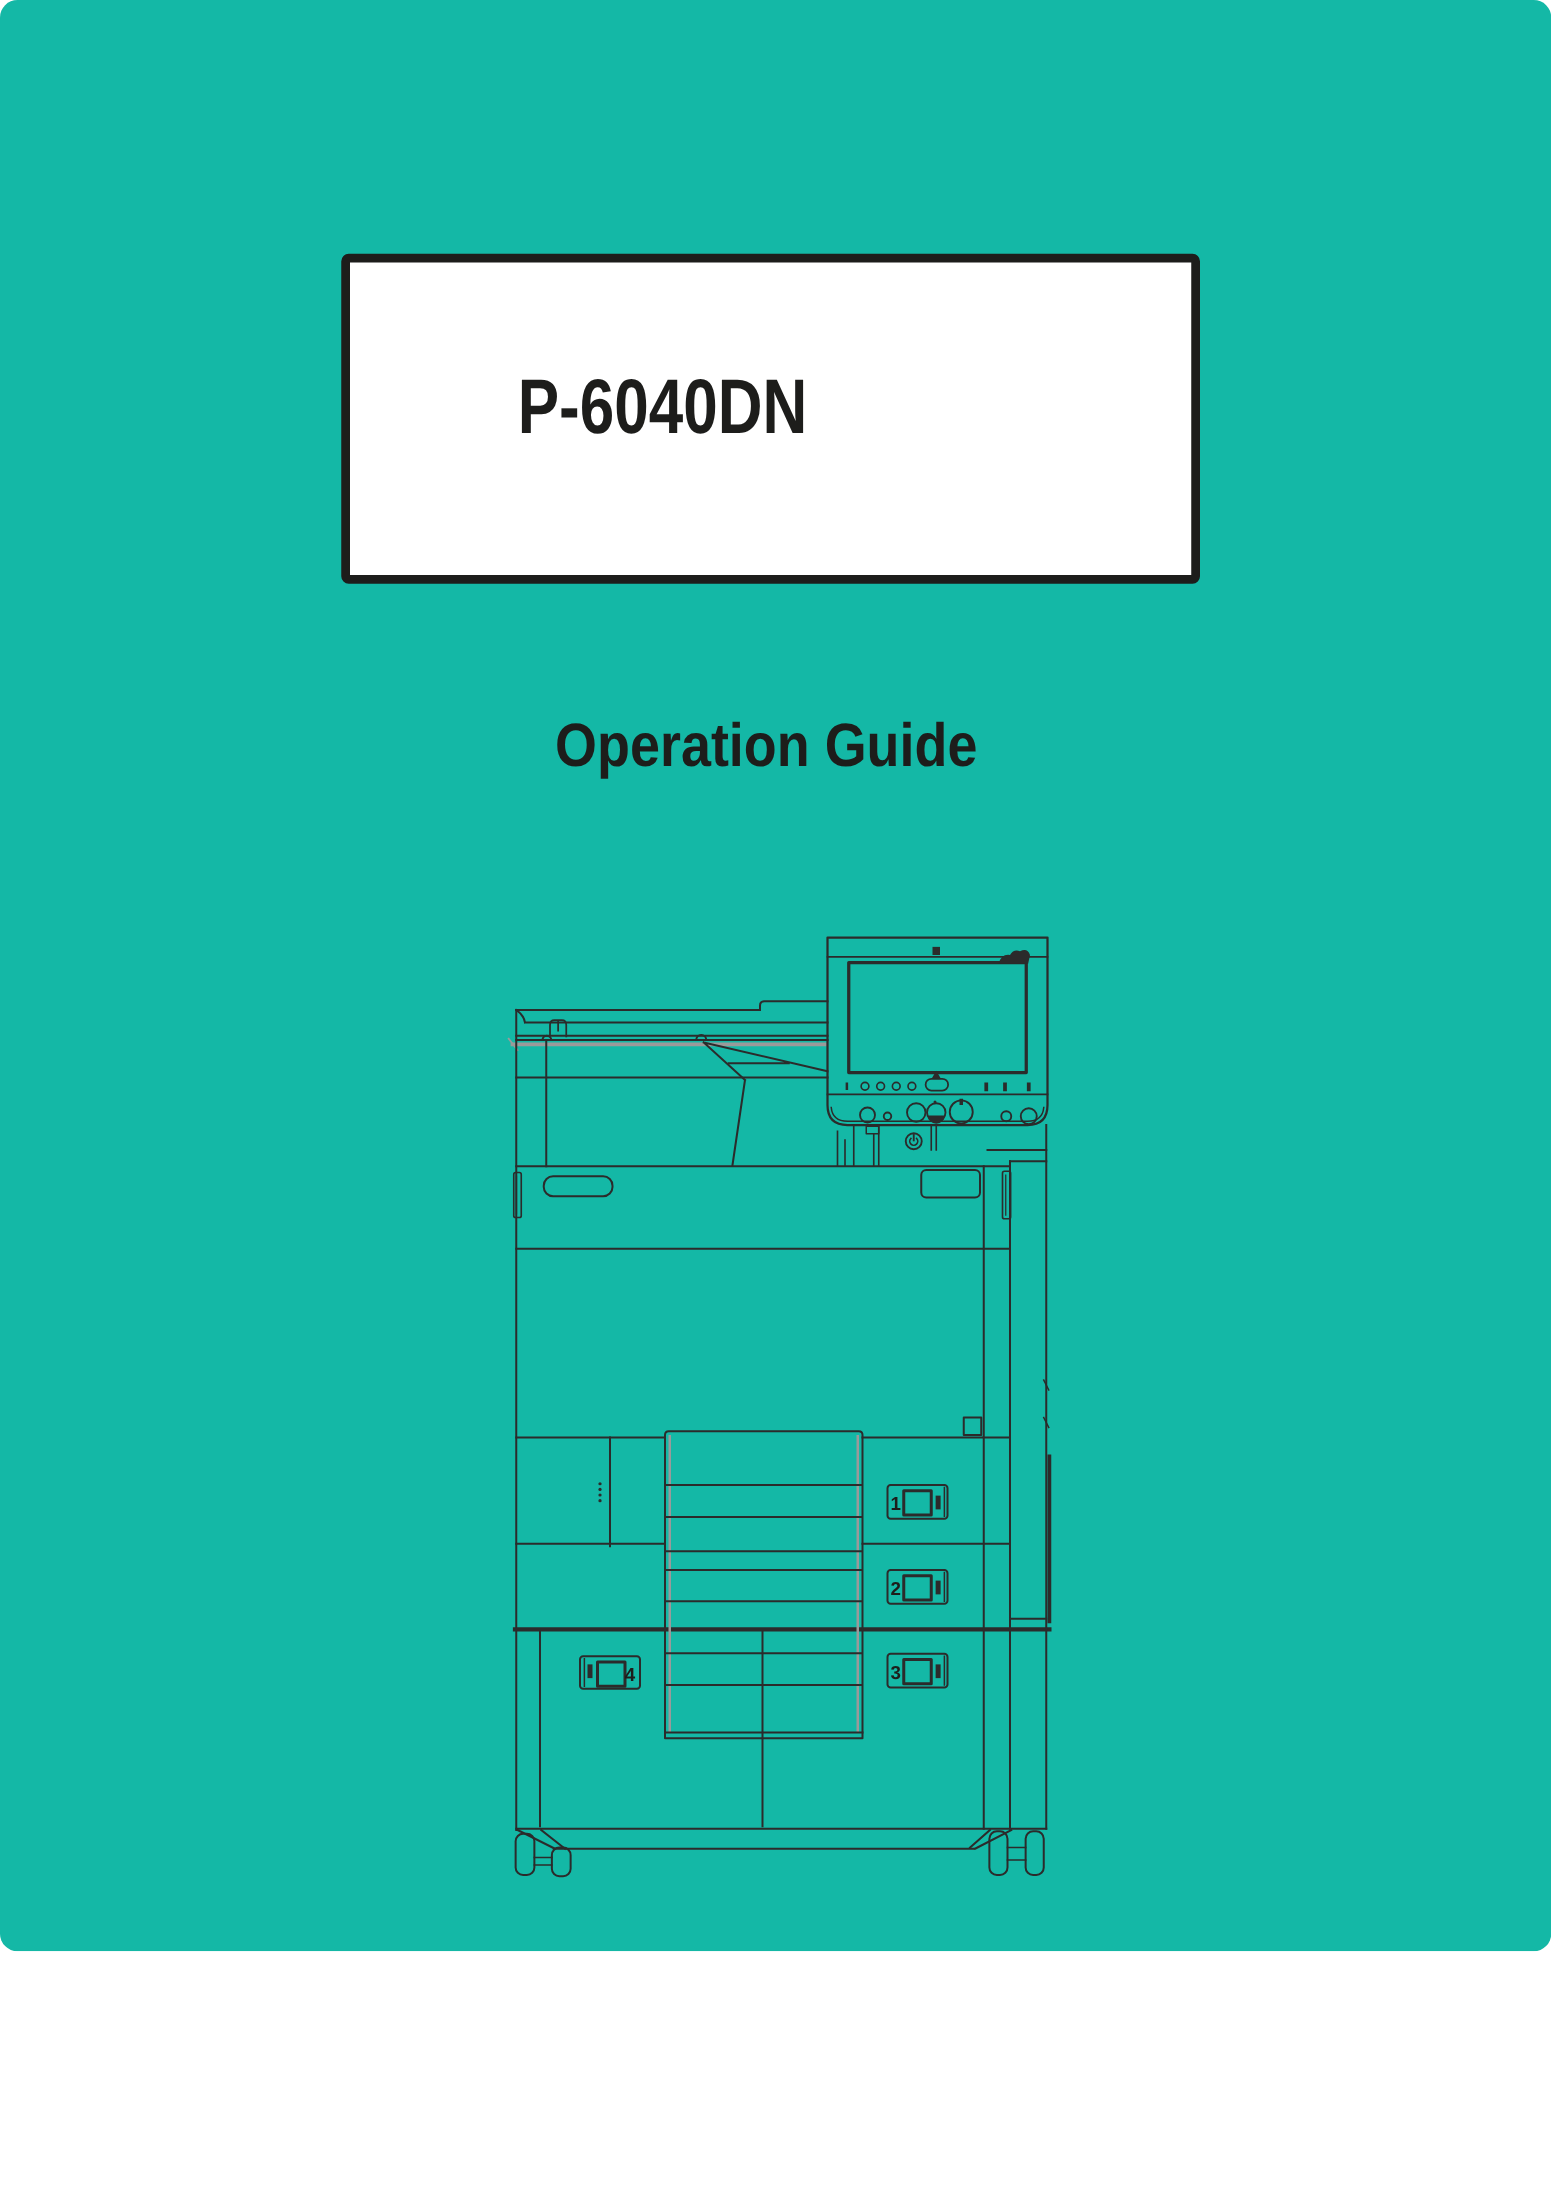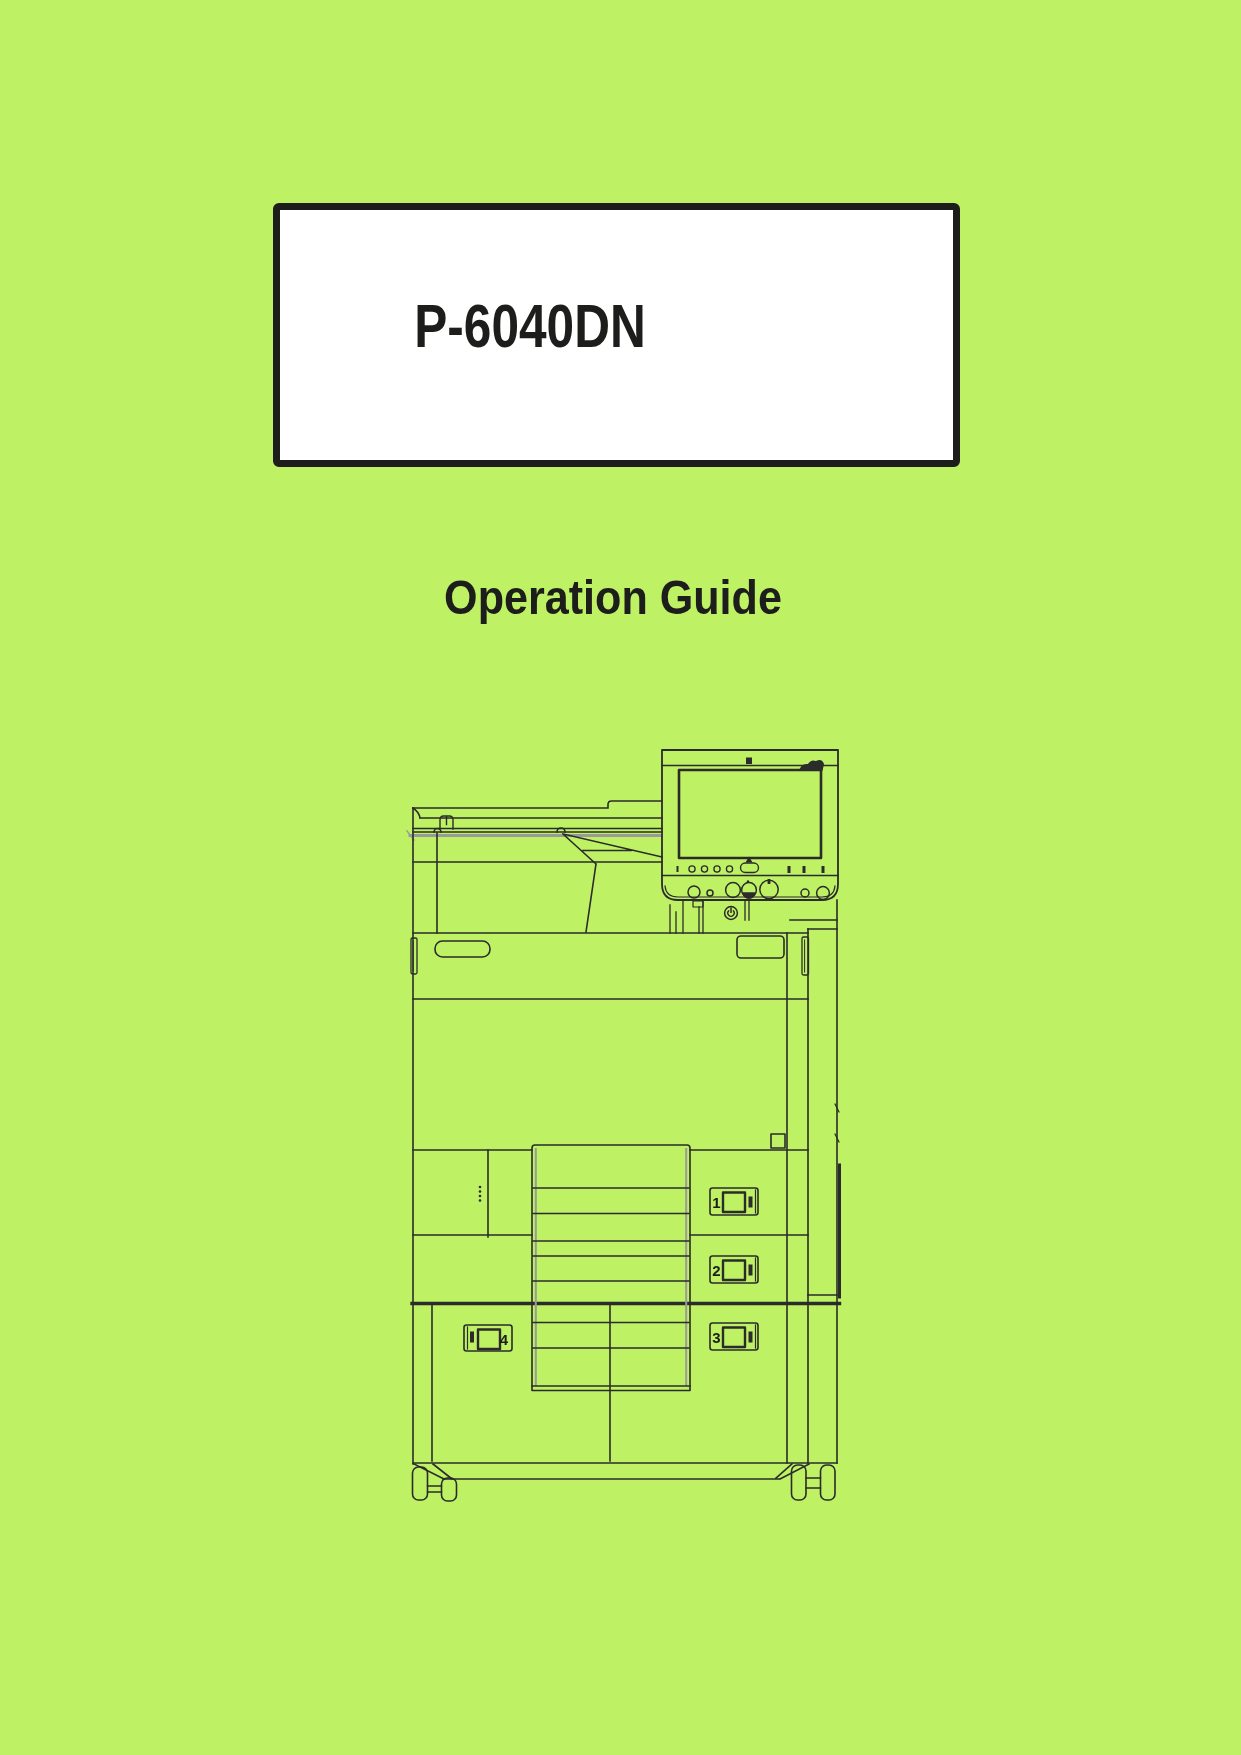--- a/index.html
+++ b/index.html
@@ -1,18 +1,18 @@
 <!DOCTYPE html>
 <html><head>
 <meta charset="utf-8">
 <style>
   html,body { margin:0; padding:0; background:#ffffff; }
   .page {
-    position:relative; width:1241px; height:1755px; background:#bef264;
-    font-family:"Liberation Sans", sans-serif; overflow:hidden;
+    position:relative; width:1241px; height:1561px; background:#14b8a6;
+    font-family:"Liberation Sans", sans-serif; overflow:hidden;border-radius:14px;
   }
   .model-box {
     position:absolute; left:273px; top:203px; width:687px; height:264px;
     box-sizing:border-box; border:7px solid #1d1d1b; border-radius:6px;
     background:#ffffff;
   }
   .model-name {
     position:absolute; left:273px; top:295px; width:514px;
     text-align:center; font-size:62px; font-weight:bold; color:#1d1d1b;
     line-height:1; letter-spacing:0px; transform:scaleX(0.8);

